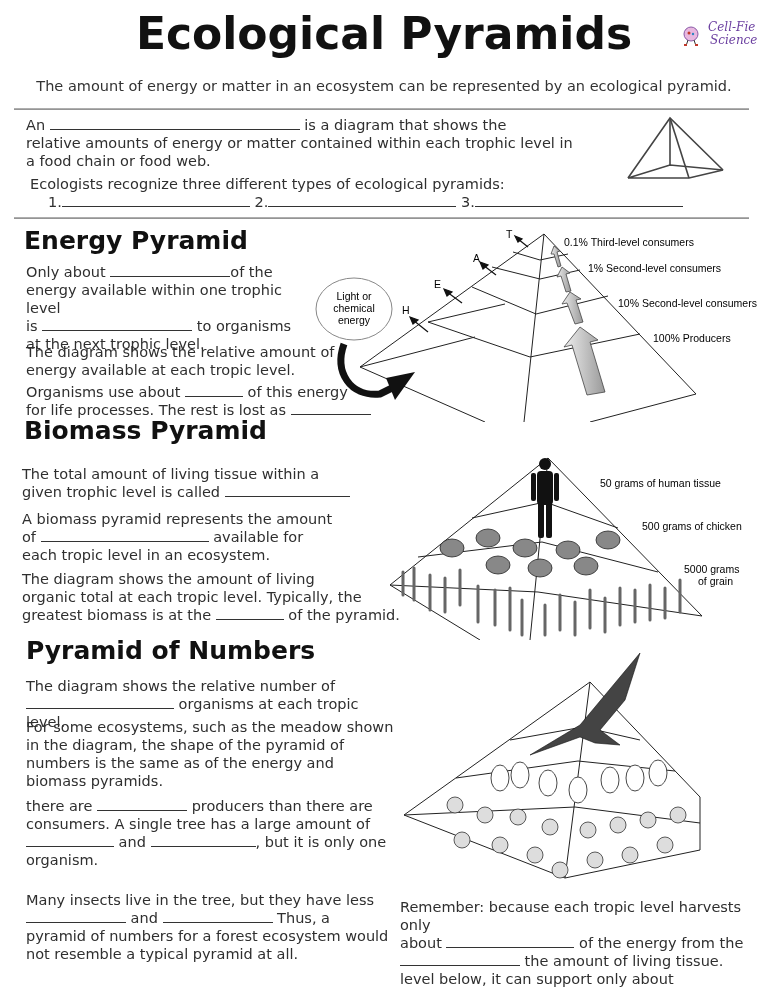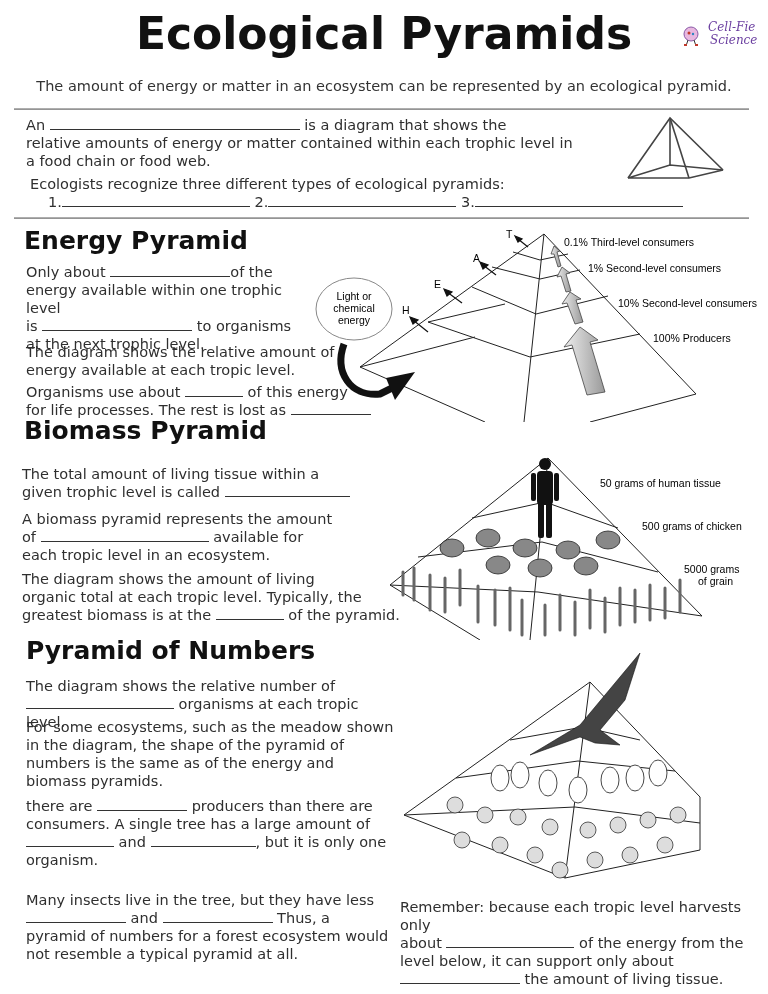--- a/index.html
+++ b/index.html
@@ -274,15 +274,15 @@
       <circle cx="195" cy="215" r="8"></circle>
     <circle cx="230" cy="210" r="8"></circle>
       <circle cx="265" cy="200" r="8"></circle>
       <circle cx="160" cy="225" r="8"></circle>
   </g>
 </svg>
 
 <div class="abs txt" style="left:400px; top:898px; width:360px;">
   <p>Remember: because each tropic level harvests only</p>
   <p><span>about</span> <span class="blank" style="width:128px"></span> <span>of the energy from the</span></p>
+  <p><span class="blank" style="width:120px"></span> <span>the amount of living tissue.</span></p>
   <p>level below, it can support only about</p>
-  <p><span class="blank" style="width:120px"></span> <span>the amount of living tissue.</span></p>
 </div>
 
 </body></html>

